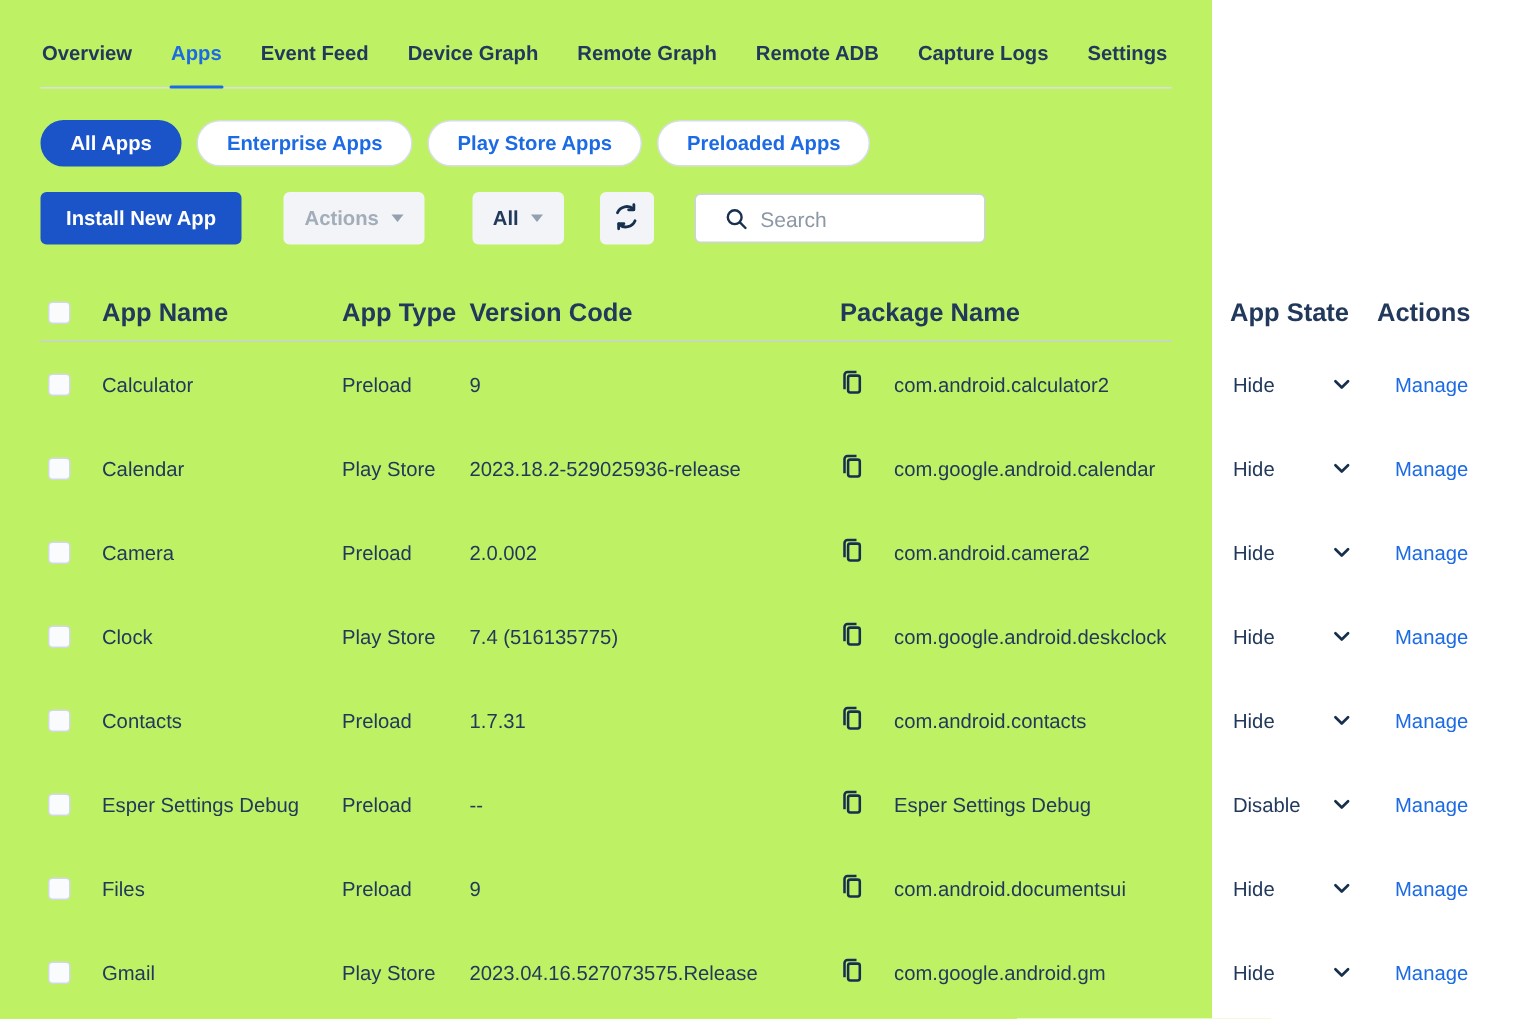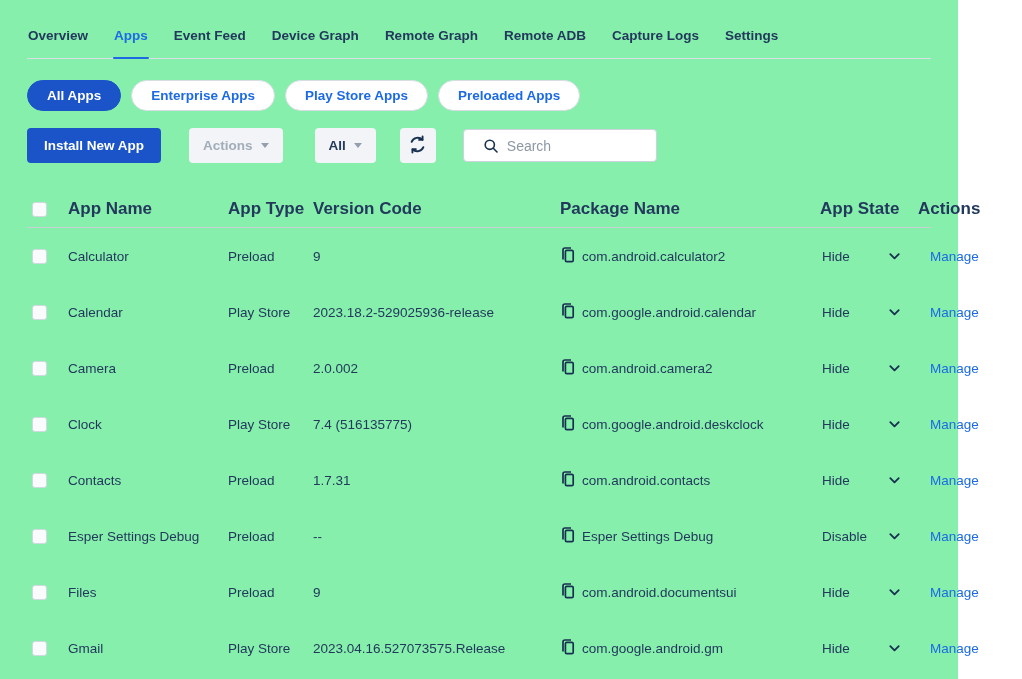--- a/index.html
+++ b/index.html
@@ -11,21 +11,21 @@
     --border:#d8dde4;
     --panel:#f2f4f7;
   }
   *{box-sizing:border-box;margin:0;padding:0;}
   html,body{background:#fff;}
   body{
     font-family:"Liberation Sans","DejaVu Sans",sans-serif;
     color:var(--navy);
     width:1022px;height:679px;overflow:hidden;
   }
-  .page{width:958px;height:679px;background:#86efac;}
+  .page{width:808px;height:679px;background:#bef264;}
   .content{margin:0 27px;}
 
   
   .tabbar{
     display:flex;gap:24px;align-items:flex-end;
     padding-top:28px;border-bottom:1px solid #dadfe5;
   }
   .tab{
     position:relative;background:none;border:none;cursor:pointer;
     font-family:inherit;font-size:13.5px;font-weight:600;color:var(--navy);
@@ -94,21 +94,21 @@
   .thead{height:37px;border-bottom:1px solid #c9cfd7;}
   .th{font-size:17px;font-weight:700;color:var(--navy);white-space:nowrap;}
   .th-actions{padding-left:3px;}
   .tr{height:56px;}
   .td{font-size:13.5px;color:var(--navy);white-space:nowrap;overflow:hidden;}
   .td-check{padding-left:5px;}
   .checkbox{
     display:inline-block;width:15px;height:15px;border-radius:3px;
     border:1px solid #d2d8df;background:#fafbfc;cursor:pointer;vertical-align:middle;
   }
-  .td-package{display:flex;align-items:center;gap:6px;}
+  .td-package{display:flex;align-items:center;gap:20px;}
   .copy-btn{background:none;border:none;cursor:pointer;display:inline-flex;padding:0;}
   .state{
     width:82px;padding-left:2px;display:flex;align-items:center;
     justify-content:space-between;cursor:pointer;
   }
   .state svg{flex:none;}
   .td-actions{padding-left:15px;}
   .manage{
     font-size:13.5px;font-weight:400;color:var(--accent);
     text-decoration:none;cursor:pointer;background:none;border:none;font-family:inherit;padding:0;

